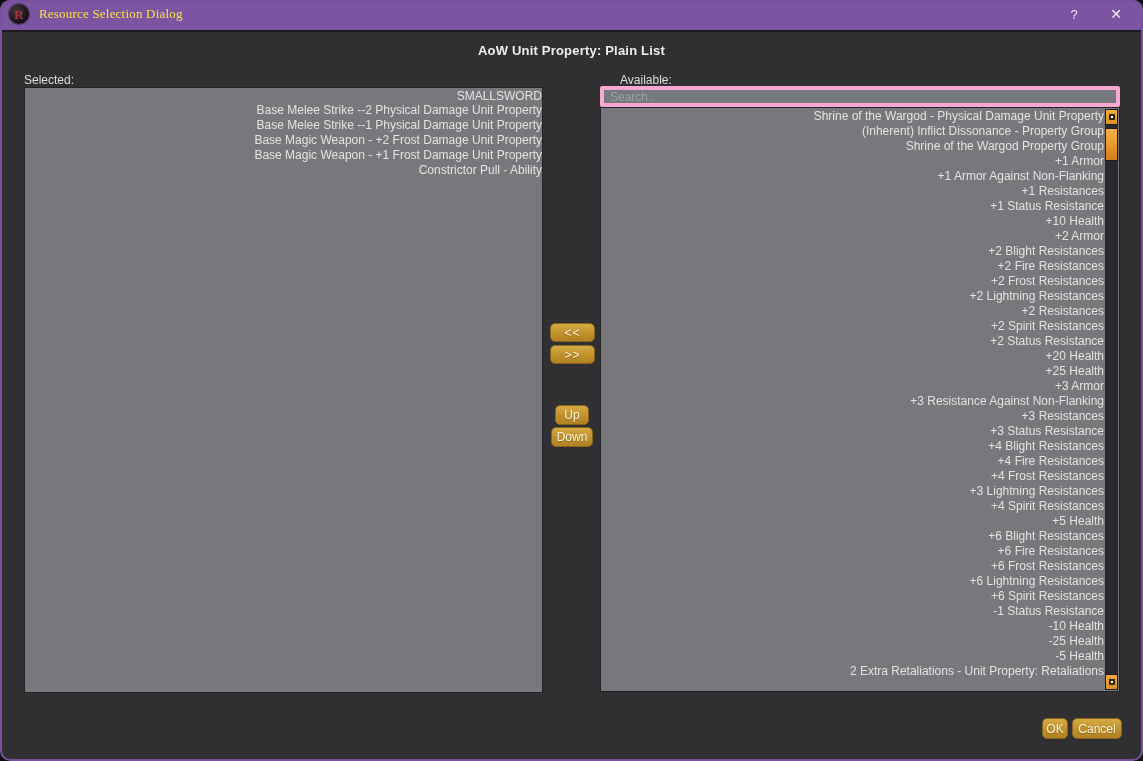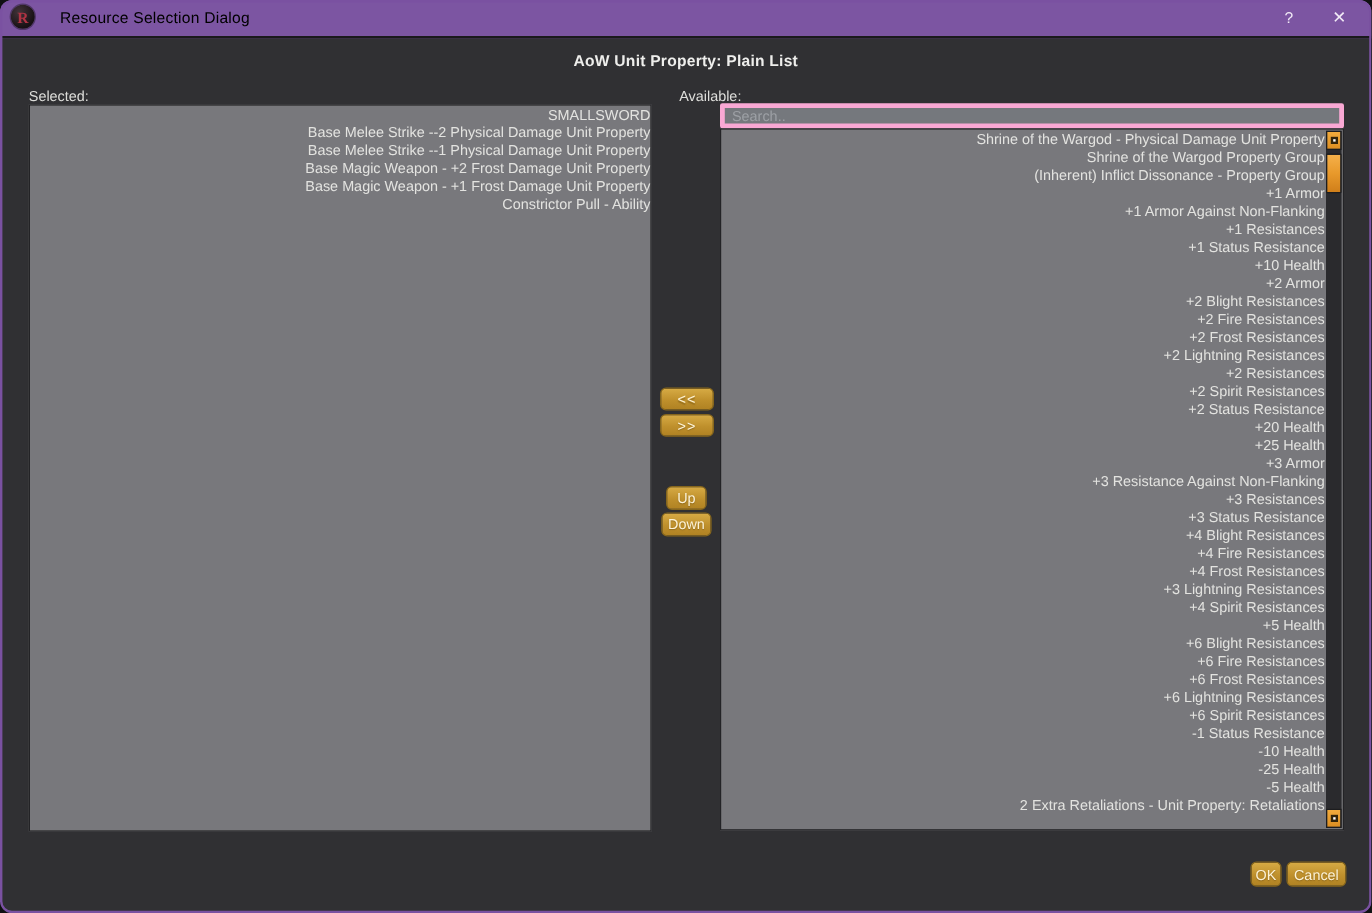--- a/index.html
+++ b/index.html
@@ -34,41 +34,42 @@
     background: radial-gradient(circle at 35% 30%, #413339, #181114 70%);
     display: flex; align-items: center; justify-content: center;
     flex: 0 0 auto;
     box-shadow: 0 0 0 1px rgba(0,0,0,0.35);
   }
   .app-icon-letter {
     font-family: "Liberation Serif", "DejaVu Serif", serif;
     font-weight: bold; font-size: 13px; color: #b03343; line-height: 1;
   }
   .titlebar .title {
-    color: #000000; font-size: 13px; margin-left: 21px; flex: 1 1 auto;
+    color: #fde047; font-size: 13px; margin-left: 10px; flex: 1 1 auto;
     letter-spacing: 0.2px;
+    font-family: Liberation Serif, serif;
   }
   .tb-btn {
     color: #f1eaf6; font-size: 13px; width: 34px; height: 26px;
     display: flex; align-items: center; justify-content: center;
     cursor: default;
   }
   .tb-btn.close { font-size: 14px; margin-left: 8px; }
 
   
   .page-title {
     position: absolute; left: 0; right: 0; top: 43px;
     text-align: center; color: #eeeeec; font-size: 13px; font-weight: bold;
     letter-spacing: 0.2px;
   }
 
   
   .panel-label { position: absolute; color: #dededb; font-size: 12px; text-align: right; }
   .selected-label { left: 24px; top: 73px; }
-  .available-label { left: 566px; top: 73px; }
+  .available-label { left: 620px; top: 73px; }
 
   
   .listbox {
     position: absolute;
     background: #78787c;
     border: 1px solid #232326;
     overflow: hidden;
   }
   .selected-list { left: 24px; top: 87px; width: 519px; height: 606px; }
   .available-list { left: 600px; top: 107px; width: 520px; height: 585px; }
@@ -164,22 +165,22 @@
       <div class="list-item">Base Magic Weapon - +1 Frost Damage Unit Property</div>
       <div class="list-item">Constrictor Pull - Ability</div>
     </div>
 
   <div class="panel-label available-label">Available:</div>
   <input class="search" type="text" placeholder="Search.." style="">
 
   <div class="listbox available-list">
     <div class="avail-items">
         <div class="list-item"> Shrine of the Wargod - Physical Damage Unit Property</div>
+        <div class="list-item">(Inherent) Inflict Dissonance - Property Group</div>
         <div class="list-item"> Shrine of the Wargod Property Group</div>
-        <div class="list-item">(Inherent) Inflict Dissonance - Property Group</div>
         <div class="list-item">+1 Armor</div>
         <div class="list-item">+1 Armor Against Non-Flanking</div>
         <div class="list-item">+1 Resistances</div>
         <div class="list-item">+1 Status Resistance</div>
         <div class="list-item">+10 Health</div>
         <div class="list-item">+2 Armor</div>
         <div class="list-item">+2 Blight Resistances</div>
         <div class="list-item">+2 Fire Resistances</div>
         <div class="list-item">+2 Frost Resistances</div>
         <div class="list-item">+2 Lightning Resistances</div>

